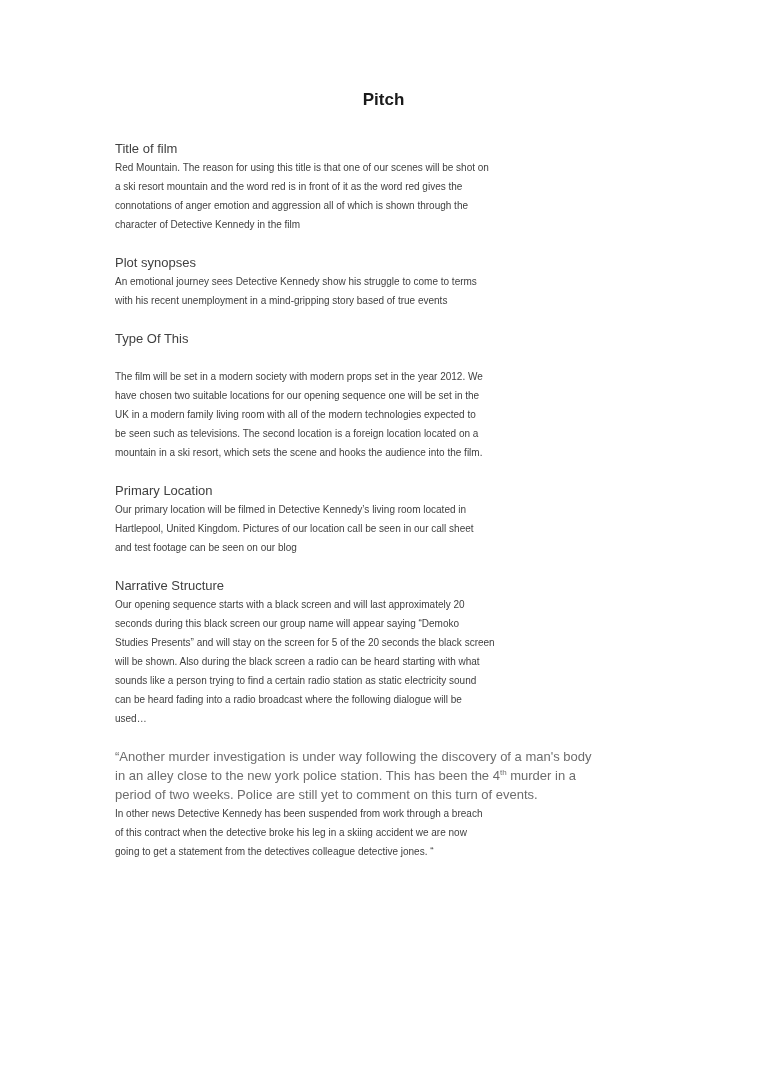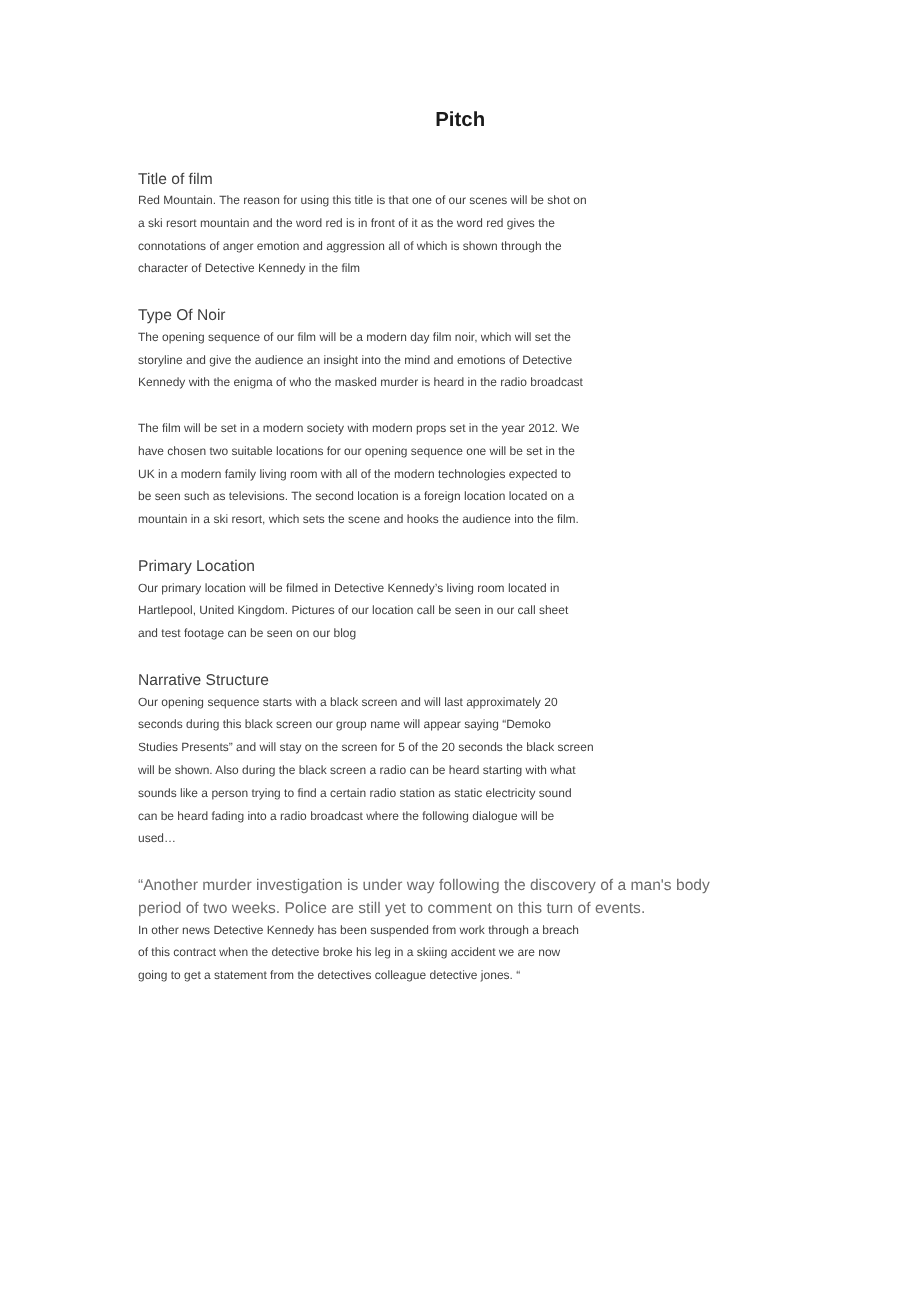--- a/index.html
+++ b/index.html
@@ -70,26 +70,28 @@
     <div class="doc-title">Pitch</div>
 
     <div class="section">
       <div class="heading">Title of film</div>
       <div class="para">Red Mountain. The reason for using this title is that one of our scenes will be shot on
 a ski resort mountain and the word red is in front of it as the word red gives the
 connotations of anger emotion and aggression all of which is shown through the
 character of Detective Kennedy in the film</div>
     </div>
 
+    <div class="section">
+      <div class="heading">Plot synopses</div>
+      <div class="para">An emotional journey sees Detective Kennedy show his struggle to come to terms
+with his recent unemployment in a mind-gripping story based of true events</div>
+    </div>
 
     <div class="section">
-      <div class="heading">Type Of Noir</div>
-      <div class="para">The opening sequence of our film will be a modern day film noir, which will set the
-storyline and give the audience an insight into the mind and emotions of Detective
-Kennedy with the enigma of who the masked murder is heard in the radio broadcast</div>
+      <div class="heading">Type Of This</div>
     </div>
 
     <div class="section">
       <div class="para">The film will be set in a modern society with modern props set in the year 2012. We
 have chosen two suitable locations for our opening sequence one will be set in the
 UK in a modern family living room with all of the modern technologies expected to
 be seen such as televisions. The second location is a foreign location located on a
 mountain in a ski resort, which sets the scene and hooks the audience into the film.</div>
     </div>
 
@@ -106,20 +108,21 @@
 seconds during this black screen our group name will appear saying “Demoko
 Studies Presents” and will stay on the screen for 5 of the 20 seconds the black screen
 will be shown. Also during the black screen a radio can be heard starting with what
 sounds like a person trying to find a certain radio station as static electricity sound
 can be heard fading into a radio broadcast where the following dialogue will be
 used…</div>
     </div>
 
     <div class="section dialogue">
       <div class="dialogue-line">“Another murder investigation is under way following the discovery of a man's body</div>
+      <div class="dialogue-line"><span>in an alley close to the new york police station. This has been the 4</span><sup class="sup">th</sup><span> murder in a</span></div>
       <div class="dialogue-line">period of two weeks. Police are still yet to comment on this turn of events.</div>
       <div class="follow-up">
         <div class="para">In other news Detective Kennedy has been suspended from work through a breach
 of this contract when the detective broke his leg in a skiing accident we are now
 going to get a statement from the detectives colleague detective jones. “</div>
       </div>
     </div>
 
   </div>
 </div>

